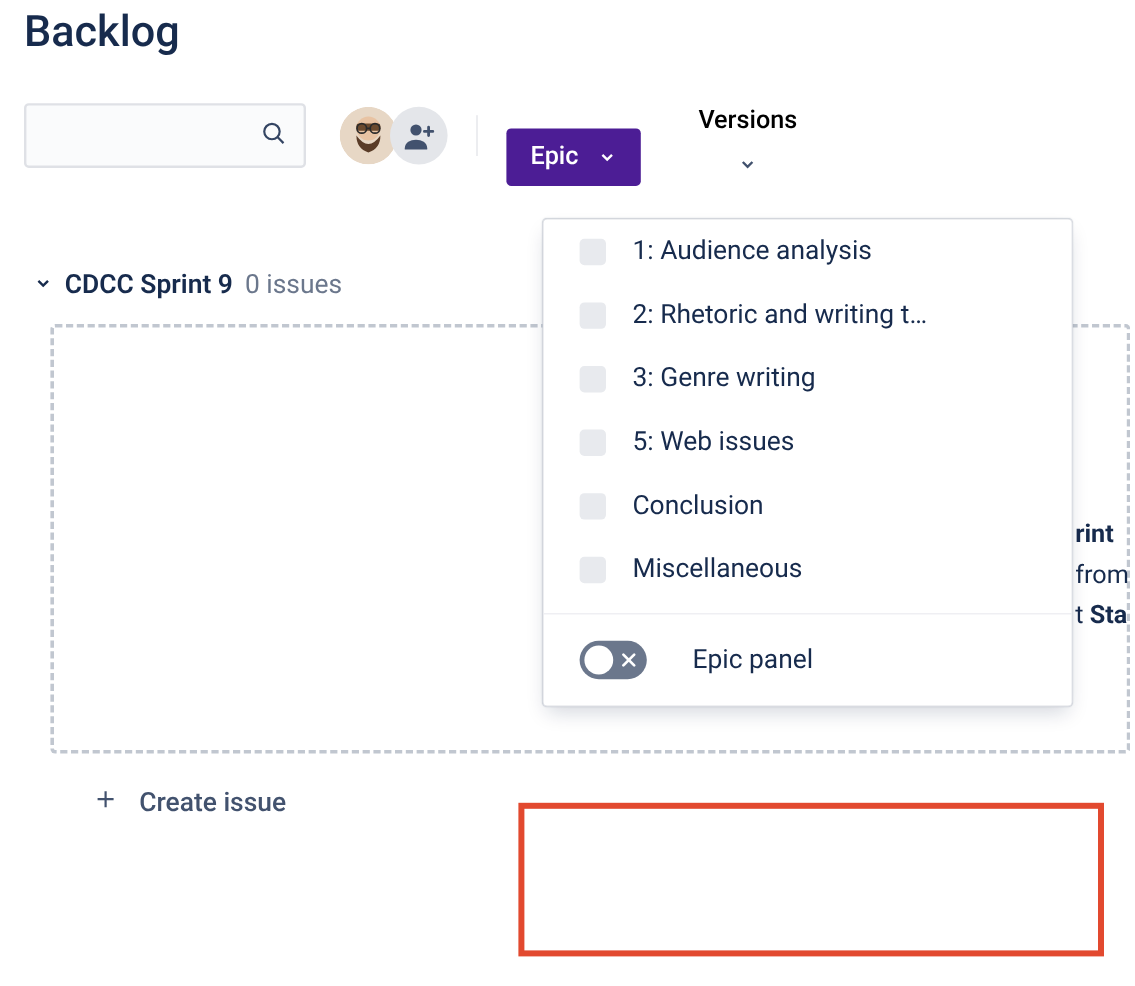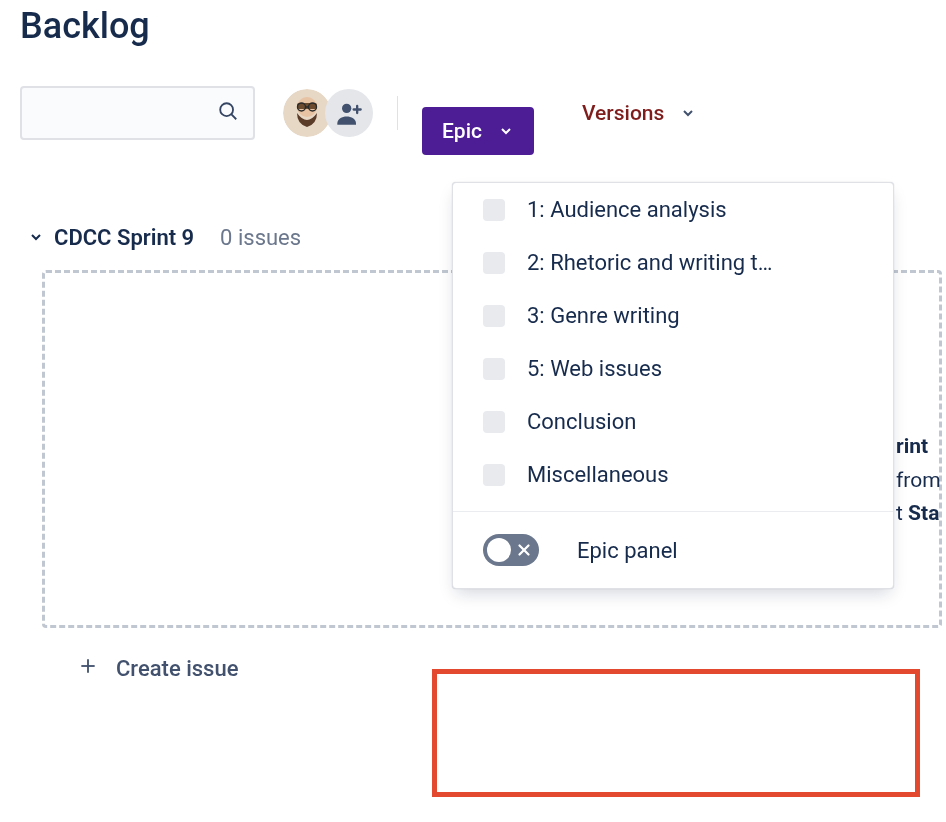--- a/index.html
+++ b/index.html
@@ -92,33 +92,34 @@
     font-weight: 500;
     cursor: pointer;
   }
   .btn-primary {
     background: #4c1d95;
     color: #fff;
     margin-top: 36px;
   }
   .btn-subtle {
     background: transparent;
-    color: #7f1d1d;
+    color: #000000;
+    flex-direction: column;
   }
   .chevron svg { display: block; }
   .sprint-header {
     display: flex;
     align-items: center;
     gap: 10px;
     padding: 40px 20px 20px 28px;
     font-size: 22px;
   }
   .sprint-caret { color: #344563; }
   .sprint-name { font-weight: 600; color: #172B4D; }
-  .sprint-count { color: #6B778C; font-weight: 400; margin-left: 16px; }
+  .sprint-count { color: #6B778C; font-weight: 400; }
   .dropzone {
     margin: 0 0 0 42px;
     height: 358px;
     border: 3px dashed #C1C7D0;
     border-radius: 4px;
     width: 900px;
   }
   .create-row {
     display: flex;
     align-items: center;

